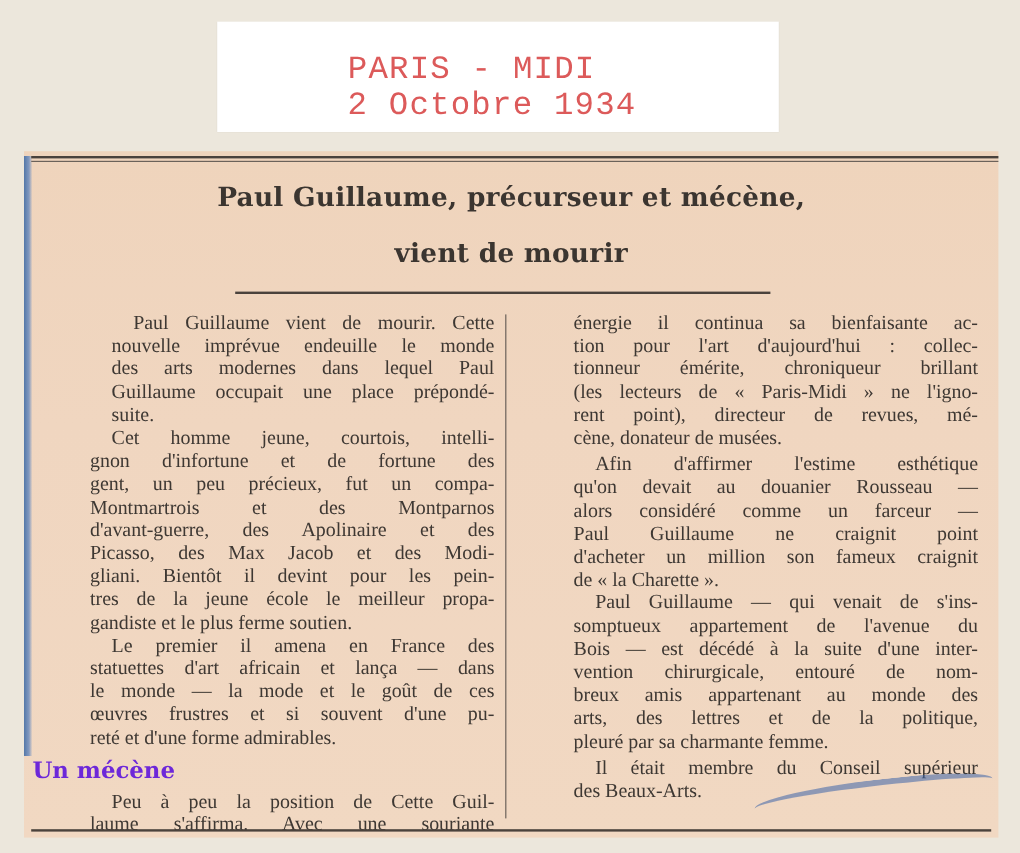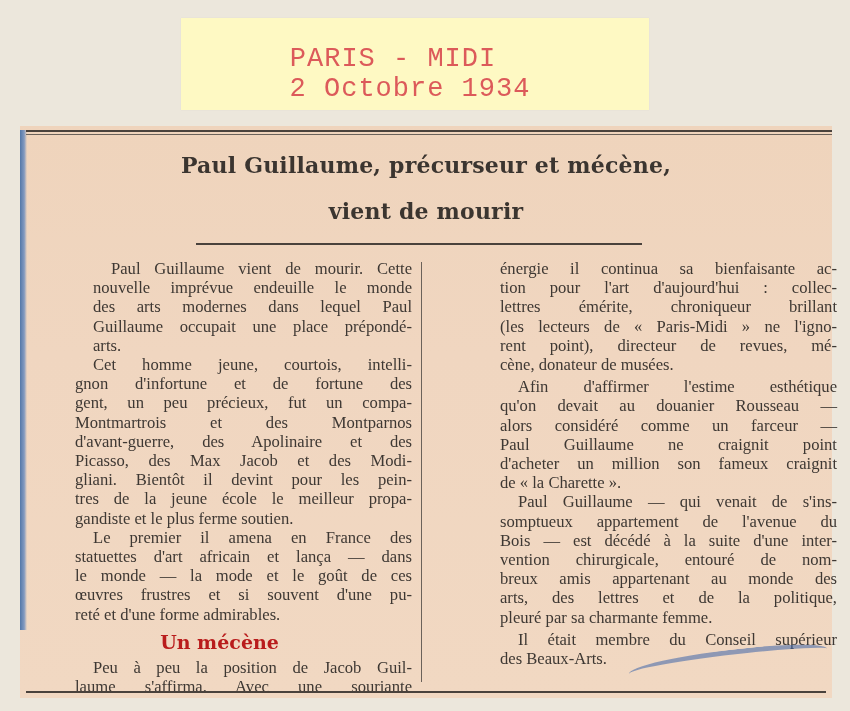--- a/index.html
+++ b/index.html
@@ -3,21 +3,21 @@
 <meta charset="utf-8">
 <style>
   html, body { margin: 0; padding: 0; }
   body {
     width: 850px; height: 711px; overflow: hidden; position: relative;
     background: #ece7dc;
     font-family: "DejaVu Serif", serif;
   }
   .stamp-label {
     position: absolute; left: 181px; top: 18px; width: 468px; height: 92px;
-    background: #fef9c3;
+    background: #ffffff;
     box-shadow: 0 0 1px rgba(0,0,0,0.08);
   }
   .stamp-line {
     position: absolute; left: 0; width: 100%; text-align: center;
     font-family: "Liberation Mono", "DejaVu Sans Mono", monospace;
     color: #dc5a5a; letter-spacing: 1px; font-size: 27px;
   }
   .stamp-line.l1 { top: 26px; left: -22px; }
   .stamp-line.l2 { top: 56px; left: -5px; }
   .clipping {
@@ -37,28 +37,28 @@
     font-size: 22px; line-height: 46px; letter-spacing: 0.2px;
   }
   .head-rule { position: absolute; left: 196px; top: 243px; width: 446px; height: 2px; background: #4a423c; }
   .col {
     position: absolute; top: 259px;
     font-family: "Liberation Serif", "DejaVu Serif", serif;
     color: #3e3833; font-size: 16.6px; line-height: 19.2px;
     text-align: justify;
   }
   .col.left { left: 27px; width: 385px; }
-  .col.right { left: 452px; width: 385px; }
+  .col.right { left: 430px; width: 385px; }
   .col p { margin: 0; text-indent: 0; padding-left: 48px; }
   .col p.indent { text-indent: 18px; }
   .line { display: block; white-space: nowrap; text-align-last: justify; text-align: justify; }
   .line.last { text-align-last: left; }
   .subhead {
-    text-align: center; font-weight: bold; font-family: "DejaVu Serif", serif;
-    font-size: 19px; line-height: 24px; margin: 6px 0 4px 0; color: #b91c1c;
+    text-align: left; font-weight: bold; font-family: "DejaVu Serif", serif;
+    font-size: 19px; line-height: 24px; margin: 6px 0 4px 0; color: #6d28d9;
   }
   .col-divider { position: absolute; left: 421px; top: 262px; width: 1px; height: 420px; background: #6b625a; }
   .bottom-rule { position: absolute; left: 26px; top: 691px; width: 800px; height: 2px; background: #4a423c; }
   .blue-scribble {
     position: absolute; left: 628px; top: 650px; width: 200px; height: 18px;
     border-top: 5px solid rgba(60,100,170,0.55); border-radius: 60% 40% 0 0;
     transform: rotate(-6deg);
   }
 </style>
 </head>
@@ -79,21 +79,21 @@
   <div>vient de mourir</div>
 </div>
 <div class="head-rule"></div>
 
 <div class="col left">
   <p class="indent">
     <span class="line" style="padding-left:18px">Paul Guillaume vient de mourir. Cette</span>
     <span class="line">nouvelle imprévue endeuille le monde</span>
     <span class="line">des arts modernes dans lequel Paul</span>
     <span class="line">Guillaume occupait une place prépondé-</span>
-    <span class="line last">arts.</span>
+    <span class="line last">suite.</span>
   </p>
   <p>
     <span class="line" style="padding-left:18px">Cet homme jeune, courtois, intelli-</span>
     <span class="line">gnon d'infortune et de fortune des</span>
     <span class="line">gent, un peu précieux, fut un compa-</span>
     <span class="line">Montmartrois et des Montparnos</span>
     <span class="line">d'avant-guerre, des Apolinaire et des</span>
     <span class="line">Picasso, des Max Jacob et des Modi-</span>
     <span class="line">gliani. Bientôt il devint pour les pein-</span>
     <span class="line">tres de la jeune école le meilleur propa-</span>
@@ -101,32 +101,32 @@
   </p>
   <p>
     <span class="line" style="padding-left:18px">Le premier il amena en France des</span>
     <span class="line">statuettes d'art africain et lança — dans</span>
     <span class="line">le monde — la mode et le goût de ces</span>
     <span class="line">œuvres frustres et si souvent d'une pu-</span>
     <span class="line last">reté et d'une forme admirables.</span>
   </p>
   <div class="subhead">Un mécène</div>
   <p>
-    <span class="line" style="padding-left:18px">Peu à peu la position de Jacob Guil-</span>
+    <span class="line" style="padding-left:18px">Peu à peu la position de Cette Guil-</span>
     <span class="line">laume s'affirma. Avec une souriante</span>
   </p>
 </div>
 
 <div class="col-divider"></div>
 
 <div class="col right">
   <p>
     <span class="line">énergie il continua sa bienfaisante ac-</span>
     <span class="line">tion pour l'art d'aujourd'hui : collec-</span>
-    <span class="line">lettres émérite, chroniqueur brillant</span>
+    <span class="line">tionneur émérite, chroniqueur brillant</span>
     <span class="line">(les lecteurs de « Paris-Midi » ne l'igno-</span>
     <span class="line">rent point), directeur de revues, mé-</span>
     <span class="line last">cène, donateur de musées.</span>
   </p>
   <p style="margin-top:3px">
     <span class="line" style="padding-left:18px">Afin d'affirmer l'estime esthétique</span>
     <span class="line">qu'on devait au douanier Rousseau —</span>
     <span class="line">alors considéré comme un farceur —</span>
     <span class="line">Paul Guillaume ne craignit point</span>
     <span class="line">d'acheter un million son fameux craignit</span>

